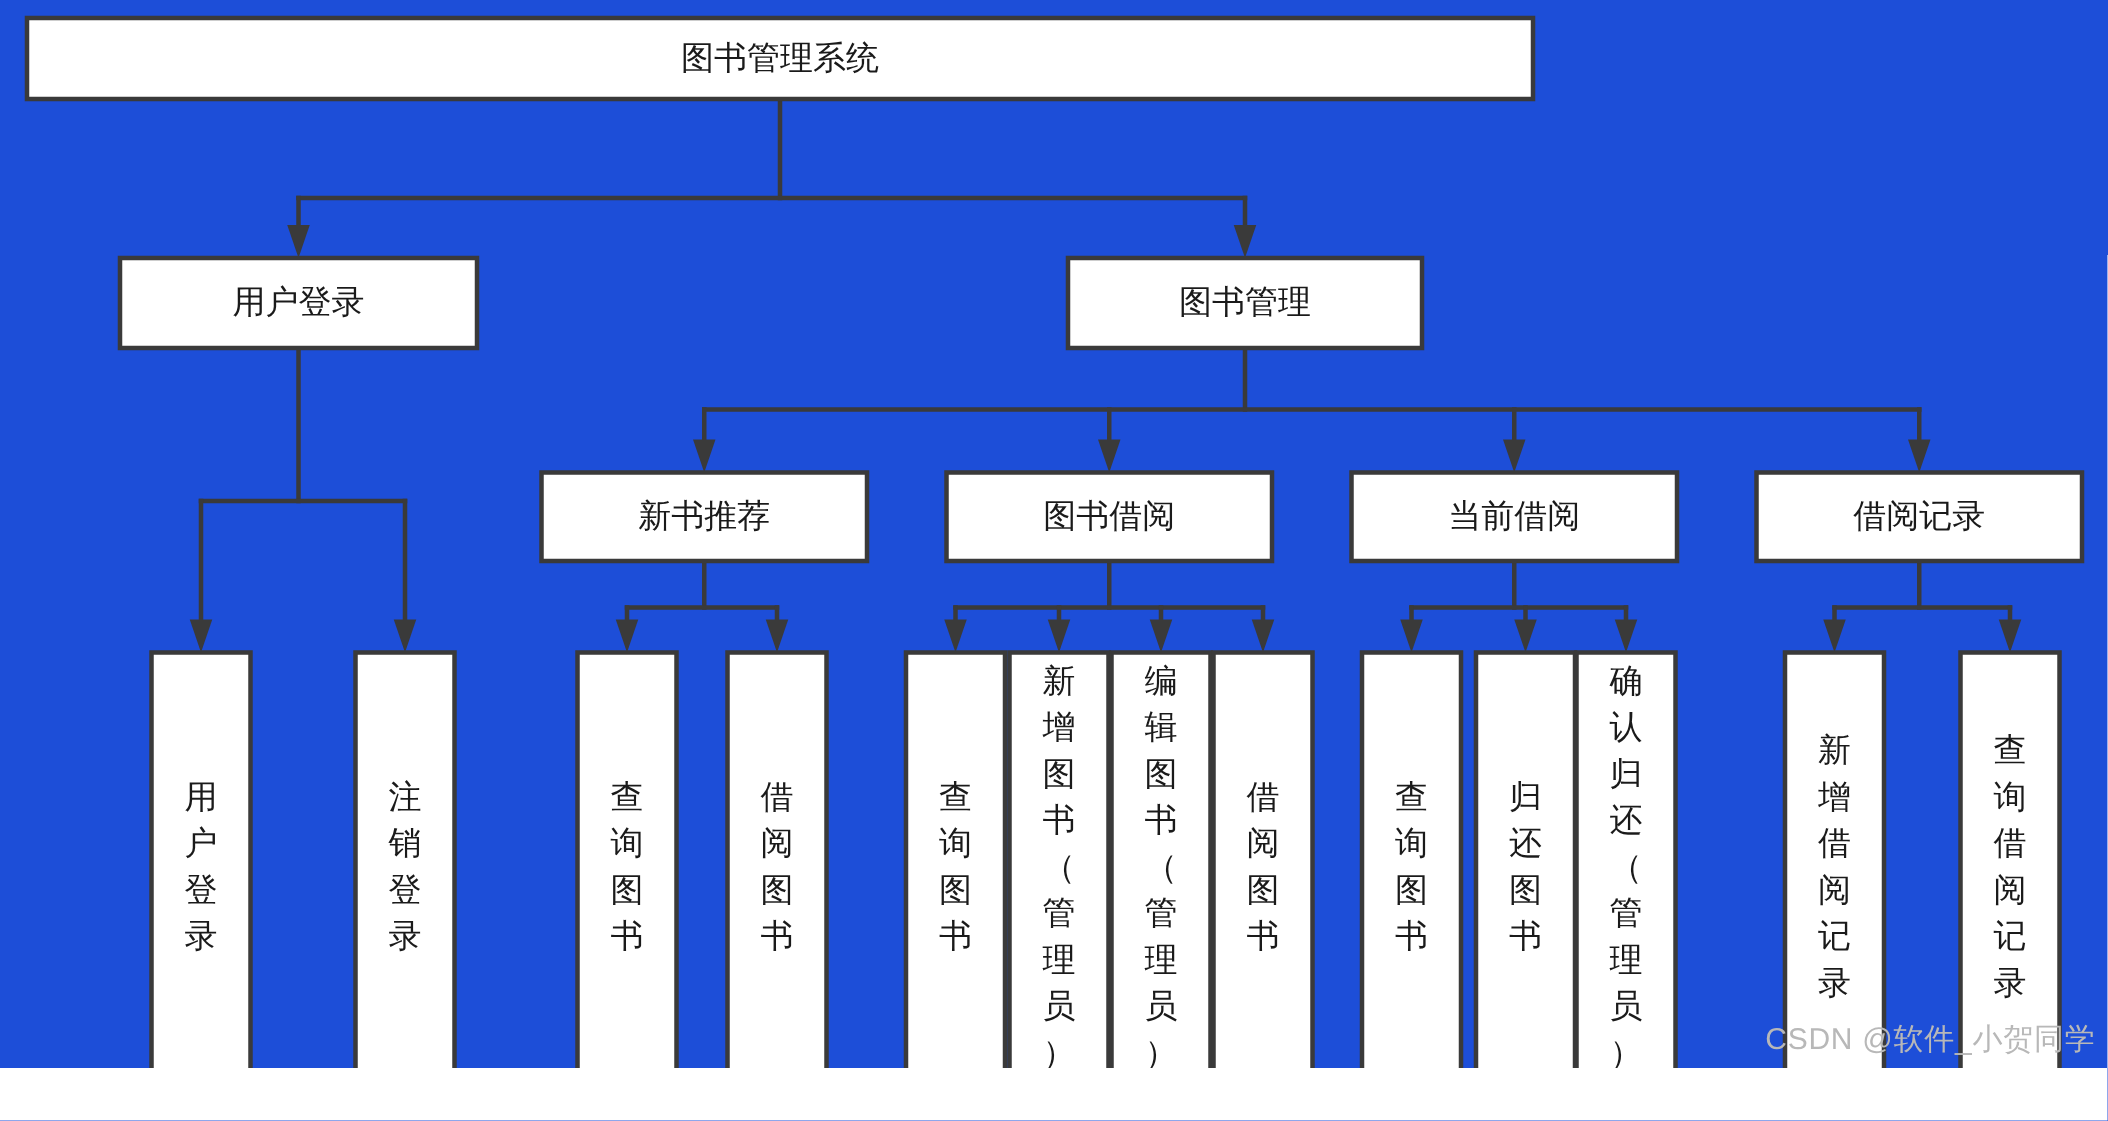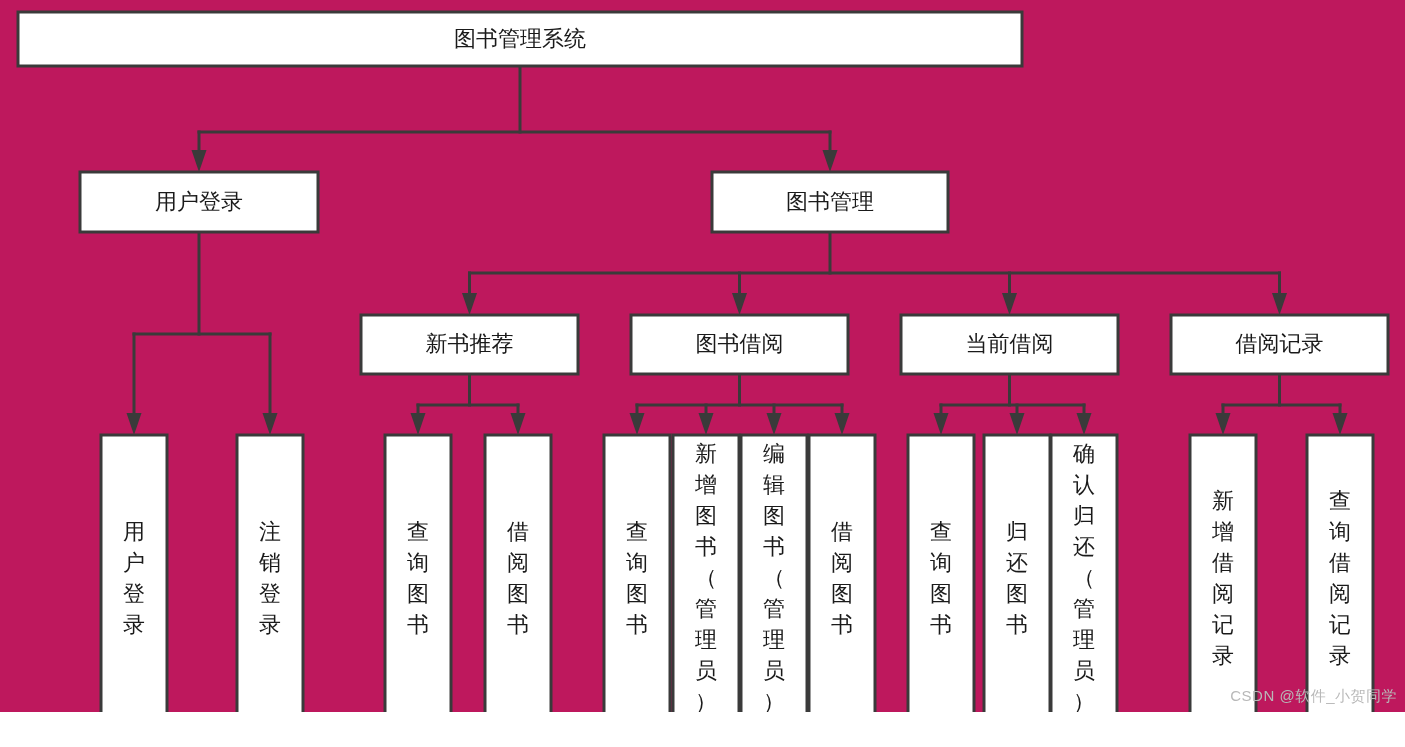--- a/index.html
+++ b/index.html
@@ -8,21 +8,21 @@
     padding: 0;
     background: #ffffff;
   }
   body {
     font-family: "Liberation Sans", "DejaVu Sans", sans-serif;
   }
   #diagram-root {
     position: relative;
     width: 1405px;
     height: 712px;
-    background: #be185d;
+    background: #1d4ed8;
     overflow: hidden;
   }
   svg#tree-svg {
     position: absolute;
     left: 0;
     top: 0;
     width: 1405px;
     height: 747px;
     display: block;
   }
@@ -52,21 +52,21 @@
   }
   .arrow-head {
     fill: #3a3a3a;
     stroke: none;
   }
   .watermark-text {
     position: absolute;
     right: 8px;
     bottom: 6px;
     font-family: "Liberation Sans", "DejaVu Sans", sans-serif;
-    font-size: 15px;
+    font-size: 20px;
     color: #b8b8b8;
     white-space: nowrap;
     letter-spacing: 0.5px;
     user-select: none;
   }
 </style>
 </head>
 <body>
 
 <div id="diagram-root">

